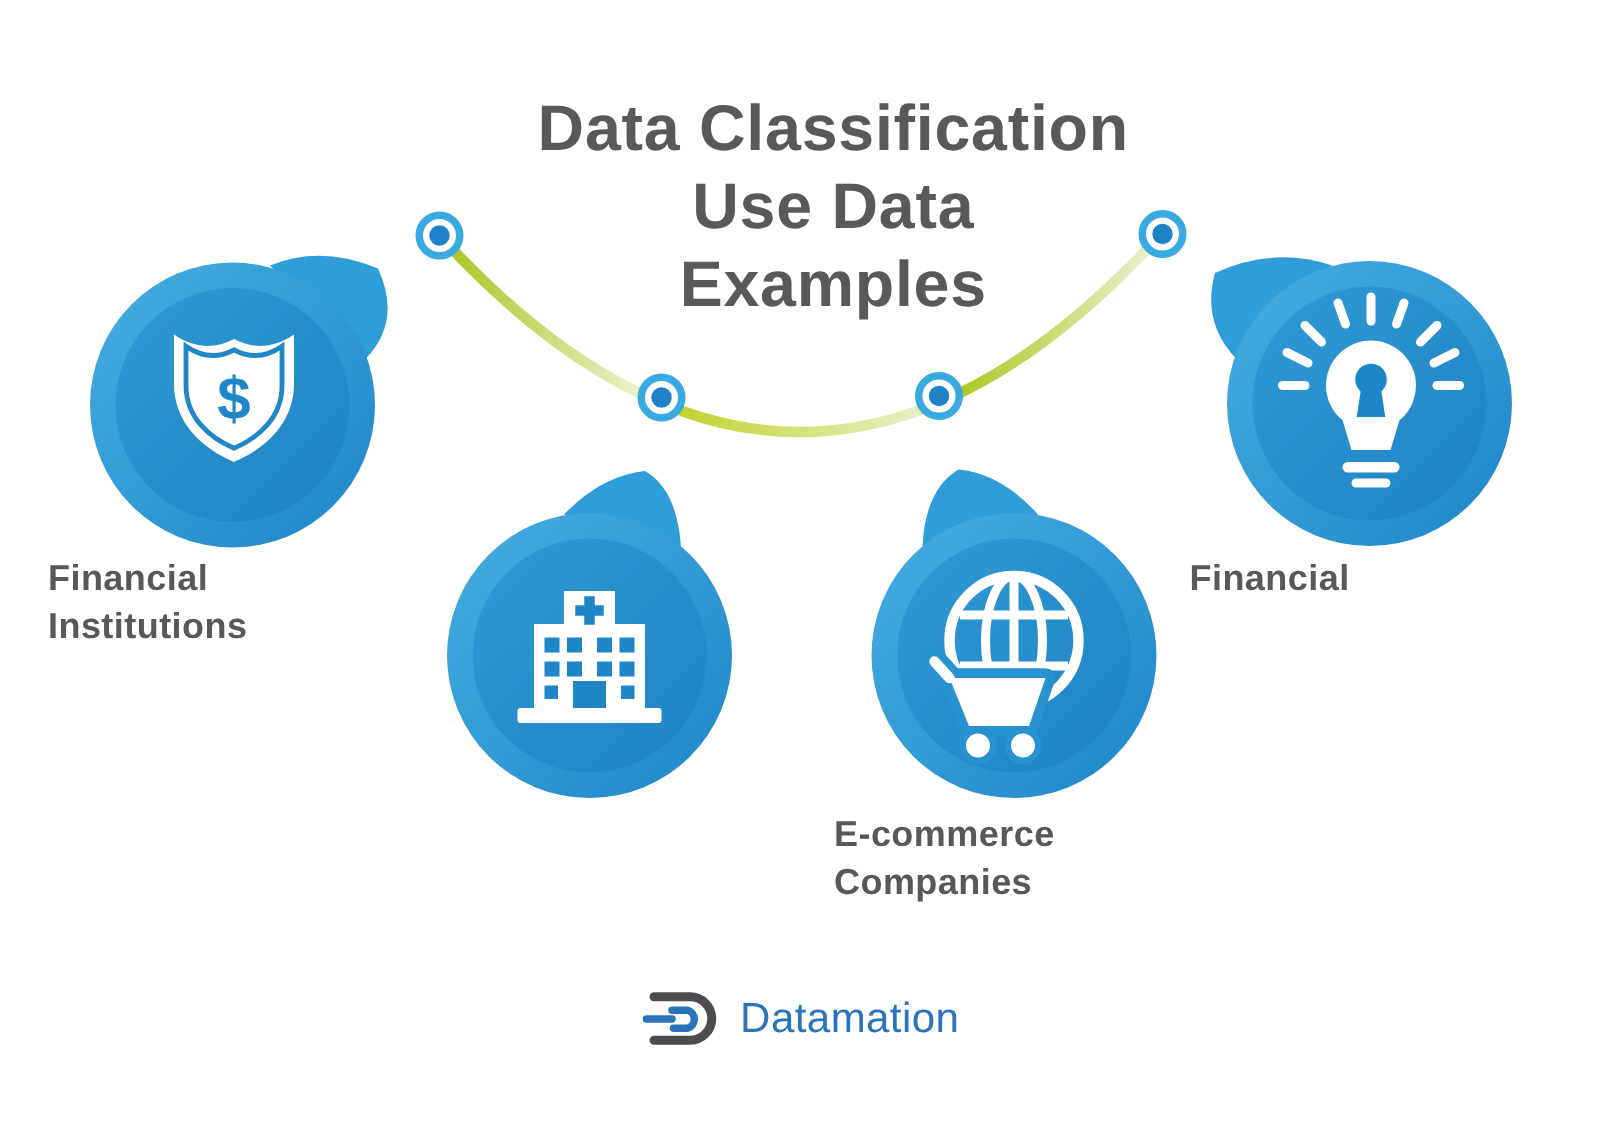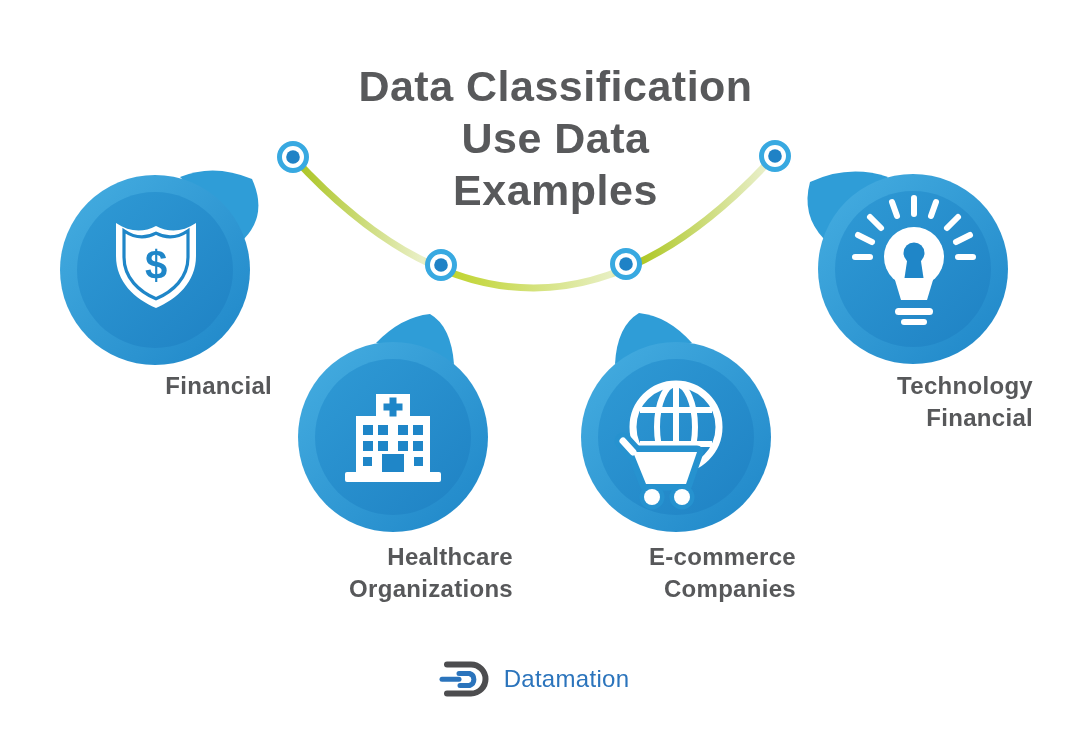--- a/index.html
+++ b/index.html
@@ -6,32 +6,32 @@
   .canvas{
     position:relative;width:1068px;height:750px;background:#ffffff;overflow:hidden;
     font-family:"Liberation Sans", sans-serif;
   }
   .scene{position:absolute;left:0;top:0;}
   .title{
     position:absolute;left:0;right:0;top:60px;text-align:center;
     font-size:43px;line-height:52px;font-weight:700;color:#58595B;letter-spacing:.5px;padding-left:43px;
   }
   .item-label{
-    position:absolute;width:240px;text-align:right;
+    position:absolute;width:240px;text-align:left;
     font-size:24px;line-height:32px;font-weight:700;color:#57585A;letter-spacing:.3px;
   }
   #label-financial{left:32px;top:370px;}
   #label-healthcare{left:273px;top:541px;}
   #label-ecommerce{left:556px;top:541px;}
   #label-technology{left:793px;top:370px;}
   .logo{
     position:absolute;left:0;right:0;top:653px;height:52px;
     display:flex;justify-content:center;align-items:center;gap:7px;
   }
-  .brand-name{font-size:24px;font-weight:500;color:#2B74BC;letter-spacing:.3px;}
+  .brand-name{font-size:28px;font-weight:500;color:#2B74BC;letter-spacing:.3px;}
 </style>
 </head>
 <body>
 
 <div class="canvas">
 
   <svg class="scene" width="1068" height="750" viewBox="0 0 1068 750">
     <defs>
       <linearGradient id="limeGrad" x1="293" y1="0" x2="775" y2="0" gradientUnits="userSpaceOnUse">
         <stop offset="0" stop-color="#A9C31C"></stop>
@@ -170,31 +170,27 @@
   </svg>
 
   <div class="title">
     <div>Data Classification</div>
     <div>Use Data</div>
     <div>Examples</div>
   </div>
 
   <div class="item-label" id="label-financial">
     <div>Financial</div>
-  </div>
-  <div class="item-label" id="label-healthcare">
-    <div>Healthcare</div>
-    <div>Organizations</div>
+    <div>Institutions</div>
   </div>
   <div class="item-label" id="label-ecommerce">
     <div>E-commerce</div>
     <div>Companies</div>
   </div>
   <div class="item-label" id="label-technology">
-    <div>Technology</div>
     <div>Financial</div>
   </div>
 
   <div class="logo">
     <svg width="58" height="48" viewBox="0 0 58 48">
       <path d="M 8 9.5 H 32 A 14.5 14.5 0 0 1 32 38.5 H 8" fill="none" stroke="#4D4D4F" stroke-width="6" stroke-linecap="round"></path>
       <path d="M 20 18.5 H 30.5 A 6.3 6.3 0 0 1 30.5 30.5 H 21" fill="none" stroke="#2B74BC" stroke-width="5" stroke-linecap="round"></path>
       <line x1="3" y1="24.3" x2="20" y2="24.3" stroke="#2B74BC" stroke-width="5" stroke-linecap="round"></line>
     </svg>
     <span class="brand-name">Datamation</span>

